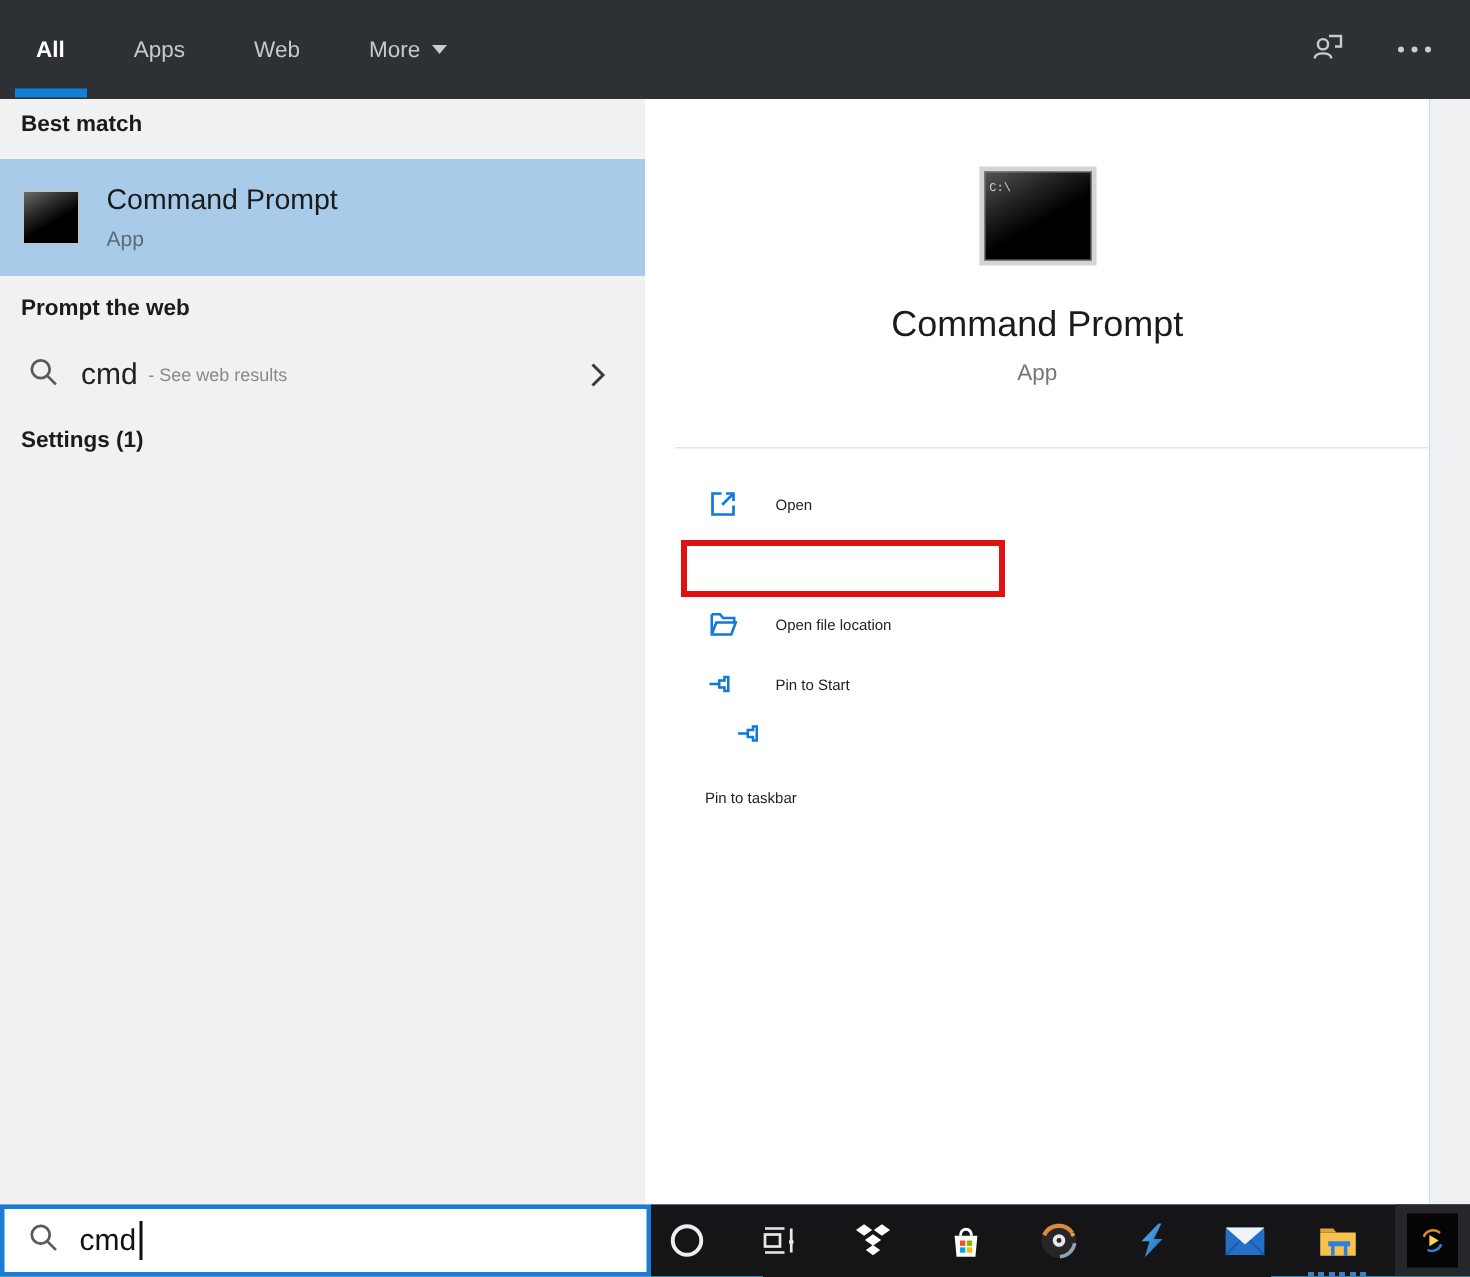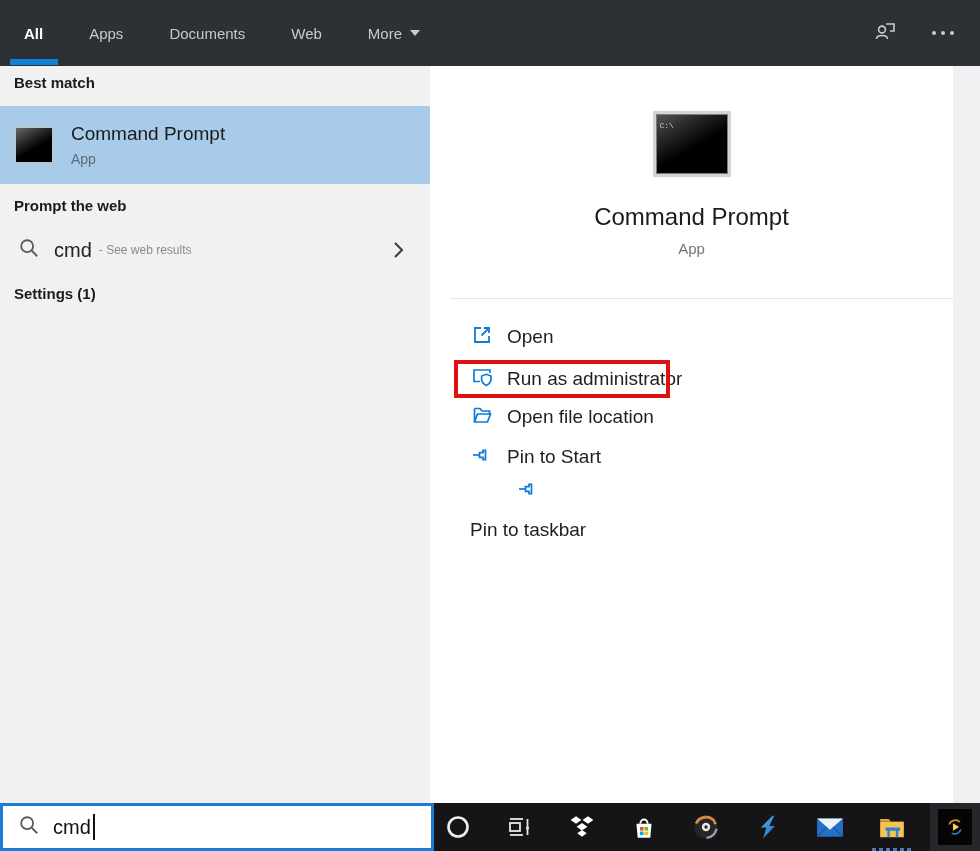--- a/index.html
+++ b/index.html
@@ -35,21 +35,21 @@
 
   
   .right-panel { position:absolute; left:430px; top:66px; width:523px; height:737px; background:#ffffff; }
   .right-strip { position:absolute; left:953px; top:66px; width:27px; height:737px; background:#eef0f1; }
   .center-col { position:absolute; left:0; top:0; width:503px; padding-left:20px; text-align:center; }
   .cmd-icon-lg { position:relative; width:78px; height:66px; margin:45px auto 0 auto; background:linear-gradient(150deg,#565656 0%,#242424 30%,#000 55%); border:3px solid #d4d4d4; box-shadow:inset 0 0 0 1px #7c7c7c; text-align:left; }
   .cmd-txt { font-size:8px; color:#cfcfcf; padding:3px 0 0 4px; display:inline-block; font-family:"Liberation Mono", monospace; }
   .app-title { margin-top:26px; font-size:24px; color:#1b1b1b; }
   .app-sub { margin-top:9px; font-size:15px; color:#767676; }
   .divider { position:absolute; left:20px; top:232px; width:503px; height:1px; background:#e6e6e6; }
-  .action-row { position:absolute; left:40px; height:40px; display:flex; align-items:center; gap:13px; font-size:19px; color:#1f1f1f; }
+  .action-row { position:absolute; left:40px; height:40px; display:flex; align-items:center; gap:23px; font-size:10px; color:#1f1f1f; }
   .row-open { top:251px; }
   .row-admin { top:293px; }
   .row-file { top:331px; }
   .row-pinstart { top:371px;align-items:center; }
   .row-pintask { top:411px;flex-direction:column; }
   .red-box { position:absolute; left:24px; top:294px; width:216px; height:38px; border:4px solid #e01111; pointer-events:none; }
 
   
   .search-box { position:absolute; left:0; top:803px; width:434px; height:48px; background:#ffffff; border:3px solid #1a7cd4; display:flex; align-items:center; padding-left:15px; }
   .search-text { font-size:20px; color:#111; margin-left:13px; }
@@ -71,23 +71,20 @@
   <div class="topbar">
     <div class="tabs">
       <div class="tab active">
         <span>All</span>
         <div class="tab-underline"></div>
       </div>
       <div class="tab">
         <span>Apps</span>
       </div>
       <div class="tab">
-        <span>Documents</span>
-      </div>
-      <div class="tab">
         <span>Web</span>
       </div>
       <div class="tab">
         <span>More</span>
         <span class="caret-down"></span>
       </div>
     </div>
     <div class="topbar-right">
       <span>
         <svg width="26" height="26" viewBox="0 0 26 26" fill="none" stroke="#c7cbce" stroke-width="1.6">
@@ -151,29 +148,20 @@
       <span>
         <svg width="24" height="24" viewBox="0 0 24 24" fill="none" stroke="#0f7ad8" stroke-width="1.8">
           <path d="M11 5 H5 V19 H19 V13"></path>
           <path d="M14 5 H19 V10"></path>
           <path d="M19 5 L11.5 12.5"></path>
         </svg>
       </span>
       <span>Open</span>
     </div>
 
-    <div class="action-row row-admin">
-      <span>
-        <svg width="24" height="24" viewBox="0 0 24 24" fill="none" stroke="#0f7ad8" stroke-width="1.7">
-          <path d="M20 8 V5 H4 V16.5 H10"></path>
-          <path d="M16.3 9.3 L21 11 V14.3 C21 17.6 18.6 19.4 16.3 20.5 C14 19.4 11.6 17.6 11.6 14.3 V11 Z" fill="#ffffff"></path>
-        </svg>
-      </span>
-      <span>Run as administrator</span>
-    </div>
 
     <div class="action-row row-file">
       <span>
         <svg width="24" height="24" viewBox="0 0 24 24" fill="none" stroke="#0f7ad8" stroke-width="1.7">
           <path d="M4.5 5.5 H10 L12 8 H19.5 V11"></path>
           <path d="M4.5 5.5 V19 H17.5 L20.5 11 H7.5 L4.5 19"></path>
         </svg>
       </span>
       <span>Open file location</span>
     </div>

